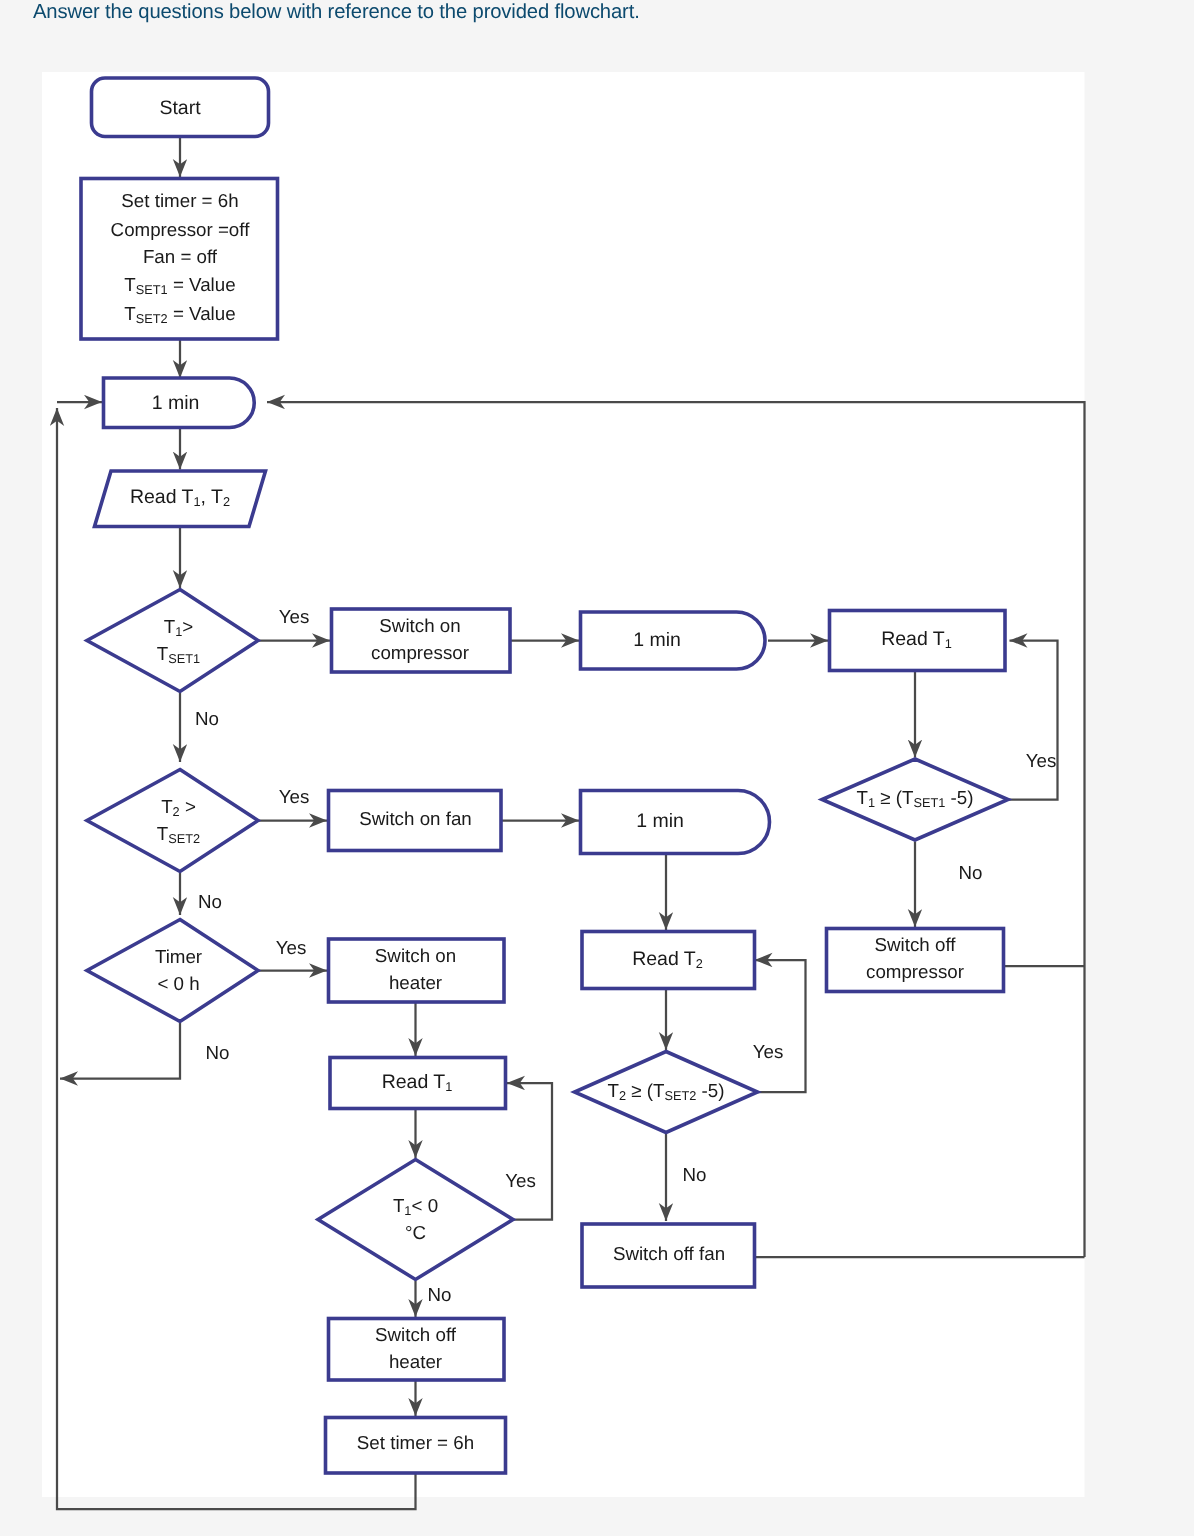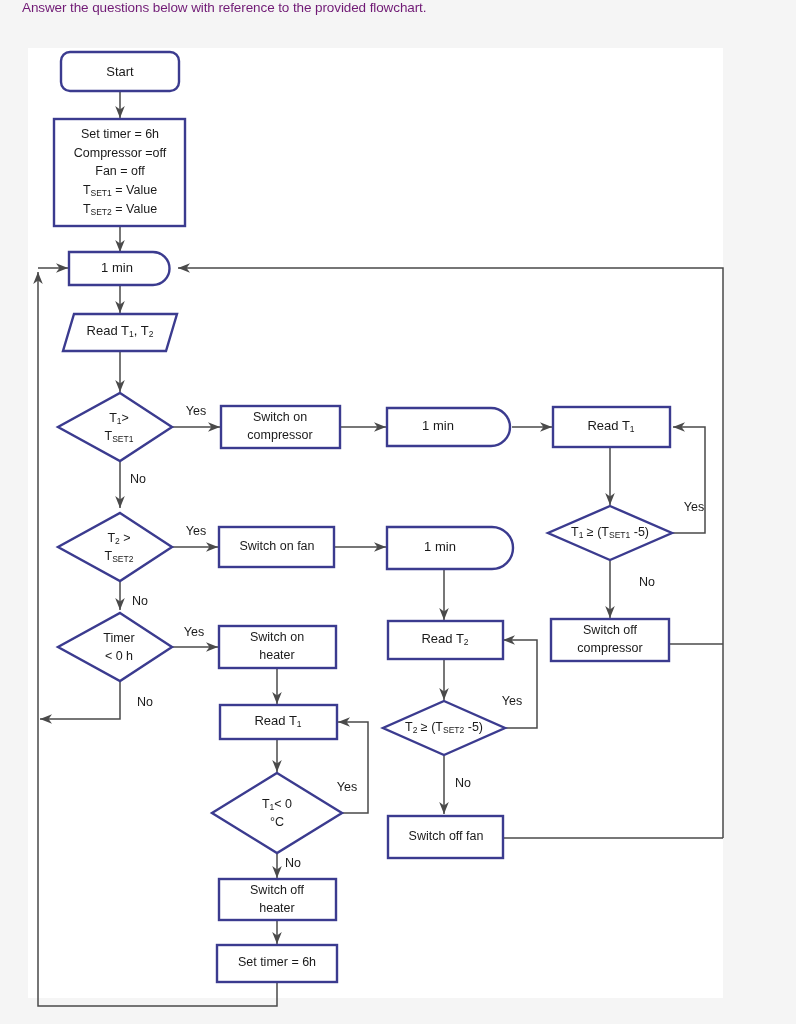--- a/index.html
+++ b/index.html
@@ -13,21 +13,21 @@
     height: 1024px;
     position: relative;
     font-family: "Liberation Sans", sans-serif;
     overflow: hidden;
   }
   #question-text {
     position: absolute;
     left: 22px;
     top: 0px;
     font-size: 13.5px;
-    color: #701a75;
+    color: #0c4a6e;
     letter-spacing: -0.1px;
     white-space: nowrap;
   }
   #chart-canvas {
     position: absolute;
     left: 28px;
     top: 48px;
     width: 695px;
     height: 950px;
     background: #ffffff;

